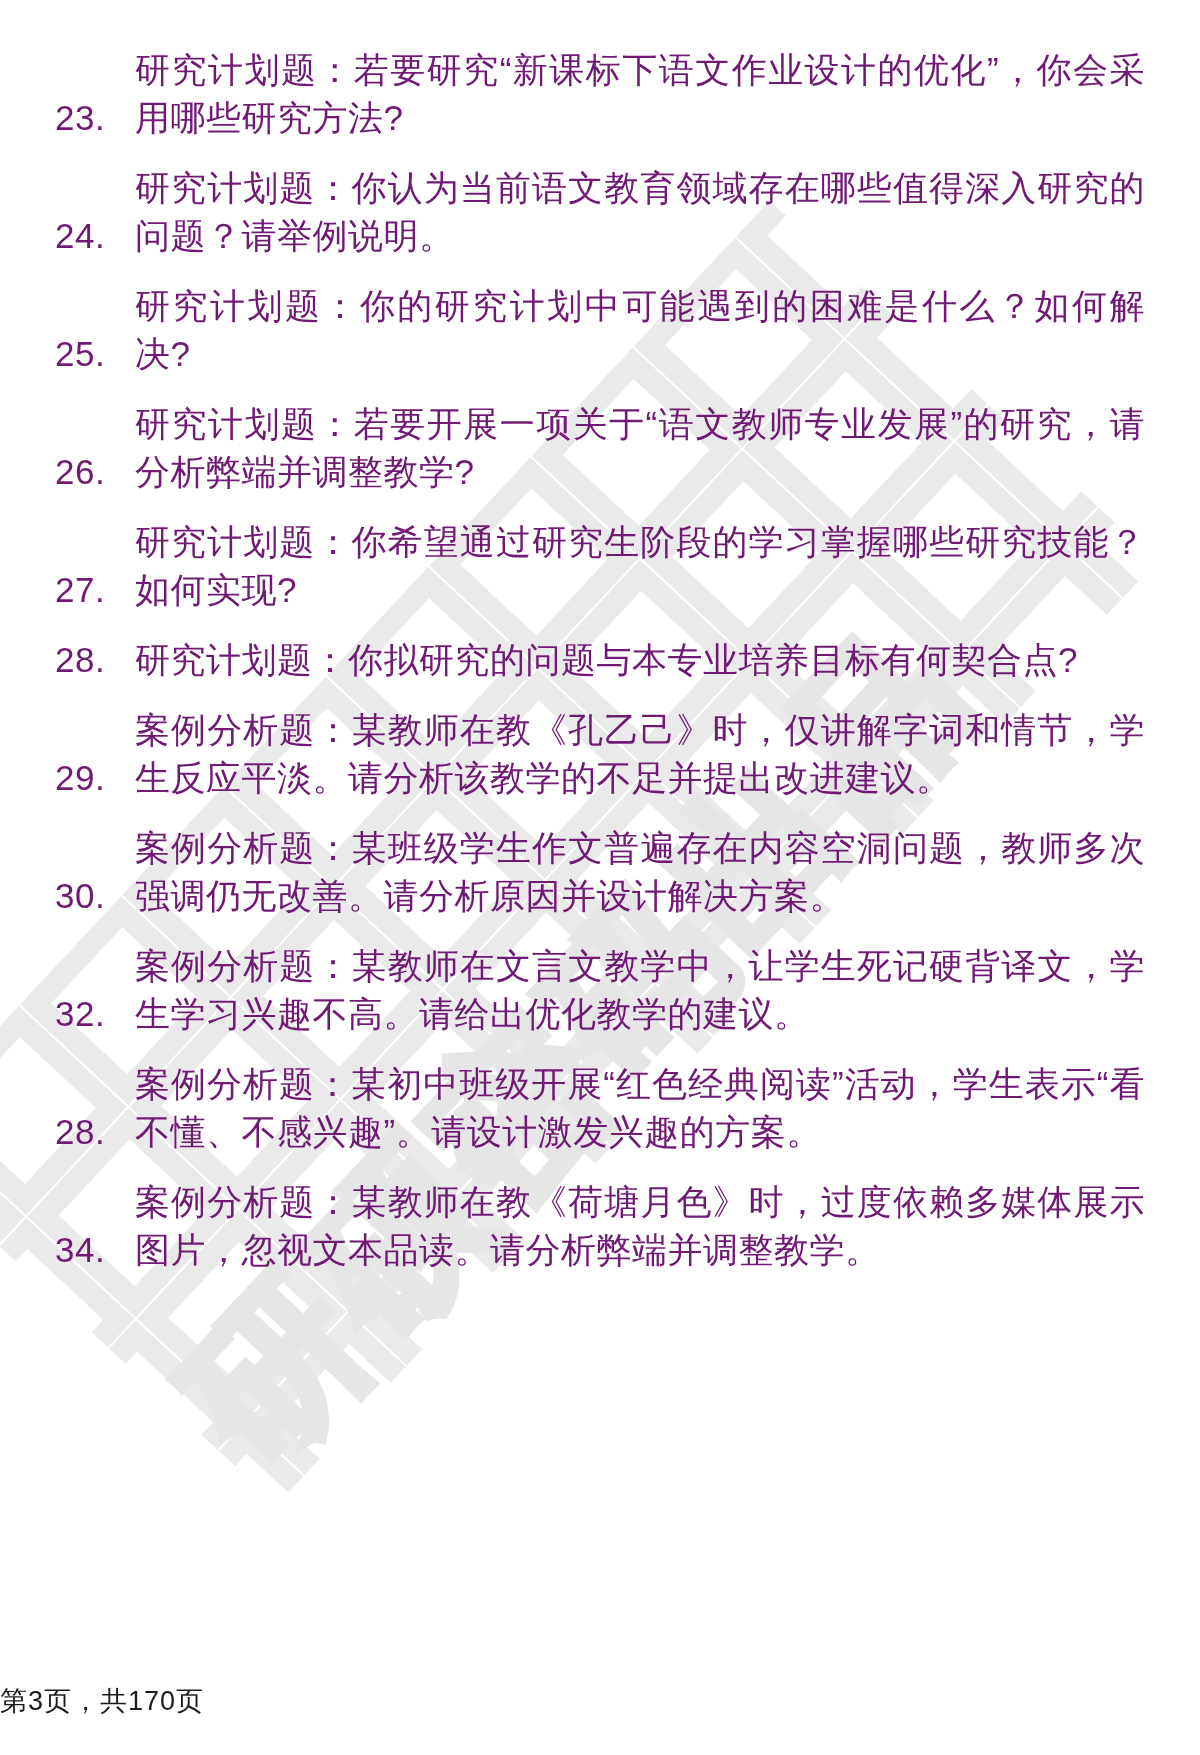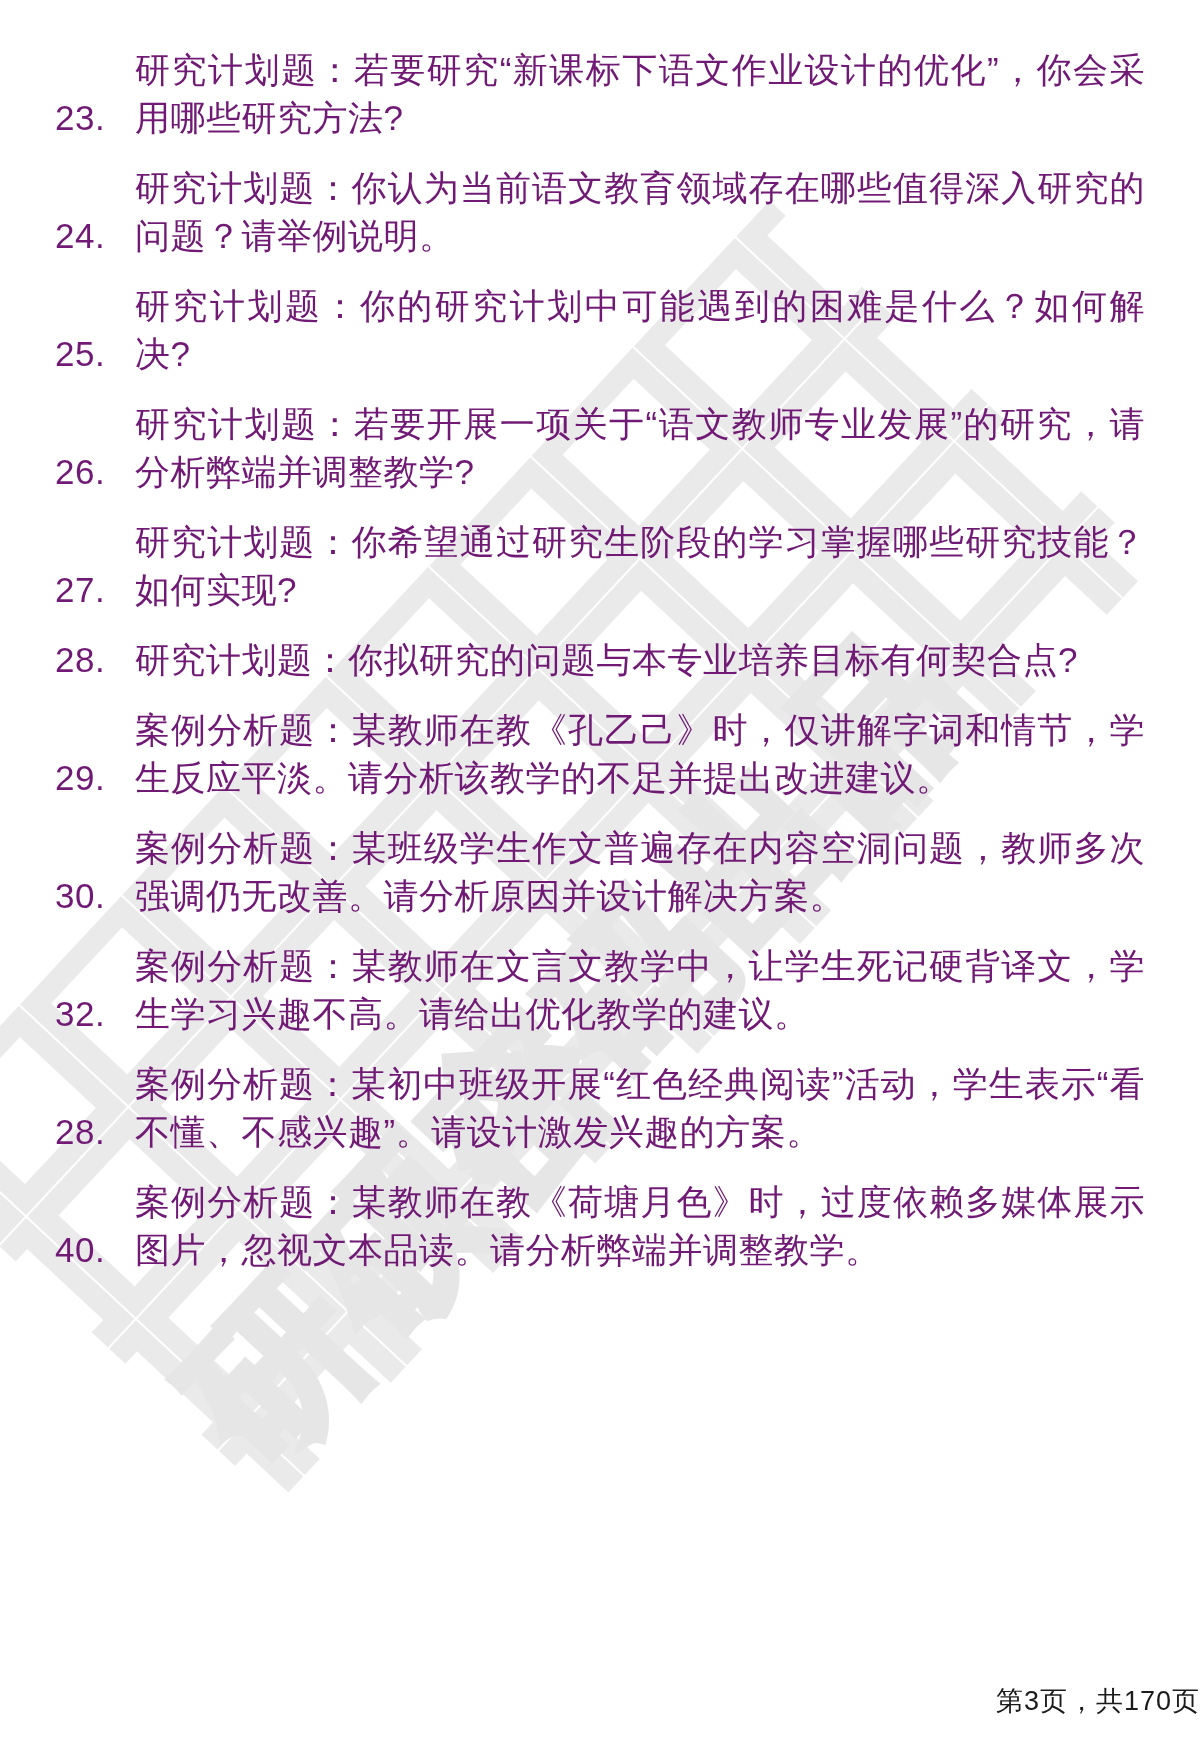--- a/index.html
+++ b/index.html
@@ -38,21 +38,21 @@
   .q-text{
     flex:1;
     text-align:justify;
     margin-left:20px;
   }
   .footer{
     position:absolute;
     left:0;
     bottom:36px;
     width:100%;
-    text-align:right;
+    text-align:left;
     font-size:27px;
     color:#1b1b1b;
     z-index:1;
     letter-spacing:1px;
   }
   .wm-text{
     font-family:"Liberation Sans","DejaVu Sans",sans-serif;
     font-weight:bold;
   }
 </style>
@@ -108,19 +108,19 @@
       </div>
       <div class="q">
         <span class="q-num">32.</span>
         <span class="q-text">案例分析题：某教师在文言文教学中，让学生死记硬背译文，学生学习兴趣不高。请给出优化教学的建议。</span>
       </div>
       <div class="q">
         <span class="q-num">28.</span>
         <span class="q-text">案例分析题：某初中班级开展“红色经典阅读”活动，学生表示“看不懂、不感兴趣”。请设计激发兴趣的方案。</span>
       </div>
       <div class="q">
-        <span class="q-num">40.</span>
+        <span class="q-num">34.</span>
         <span class="q-text">案例分析题：某教师在教《荷塘月色》时，过度依赖多媒体展示图片，忽视文本品读。请分析弊端并调整教学。</span>
       </div>
     </div>
 
   <div class="footer">第3页，共170页</div>
 </div>
 
 </body></html>

